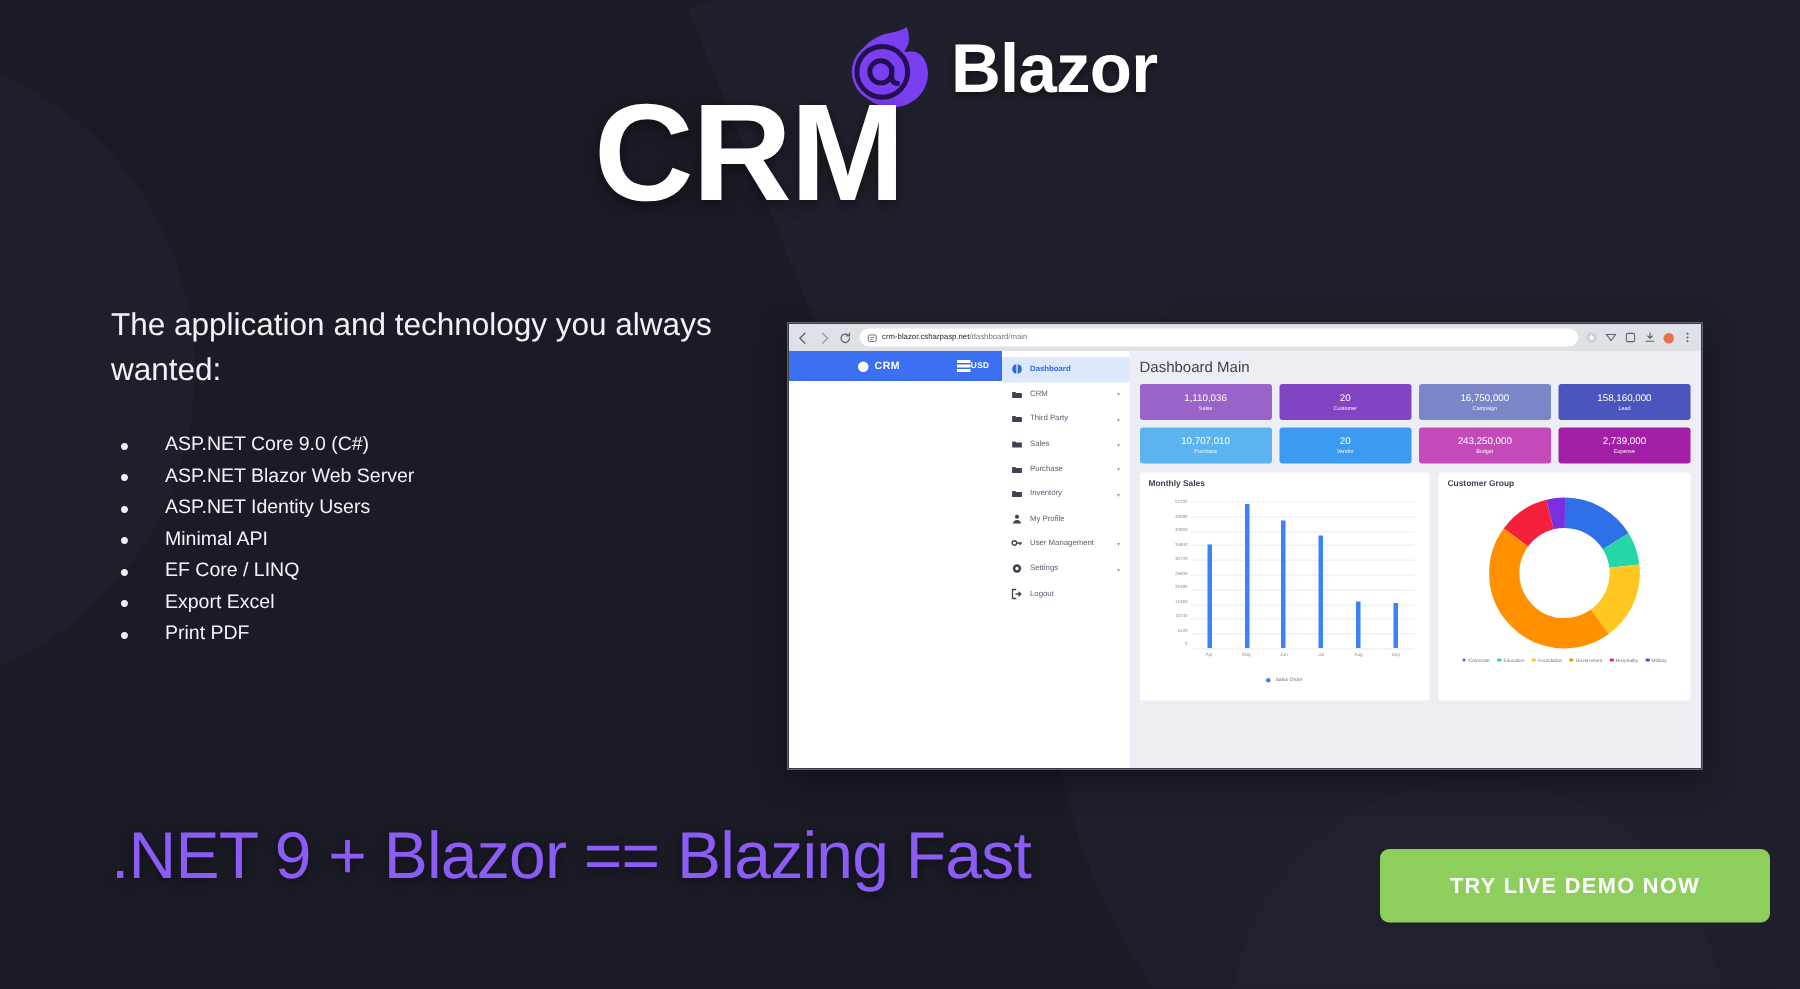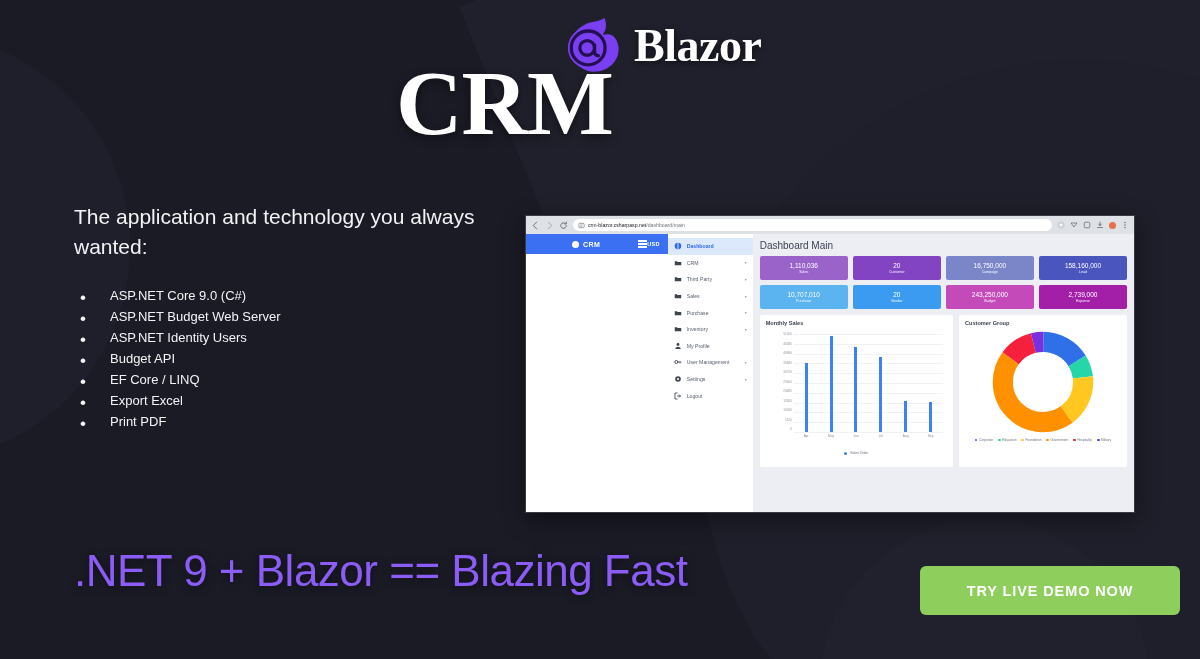--- a/index.html
+++ b/index.html
@@ -15,21 +15,21 @@
   .bg-circle-right { width: 760px; height: 760px; left: 700px; top: 60px; background: #1f1f2b; }
   .bg-circle-bottom { width: 330px; height: 330px; left: 820px; top: 520px; background: #21212d; }
   .bg-diag {
     position: absolute; width: 900px; height: 500px; left: 520px; top: -180px;
     background: #20202c; transform: rotate(-22deg); pointer-events: none;
   }
 
   .stage { position: relative; width: 1200px; height: 659px; z-index: 2; }
 
   
-  .header { position: absolute; left: 0; top: 6px; width: 1200px; height: 145px; font-family: Liberation Serif, serif; }
+  .header { position: absolute; left: 0; top: 6px; width: 1200px; height: 145px; }
   .logo-row {
     position: absolute; left: 562px; top: 10px;
     display: flex; align-items: center; gap: 10px;
   }
   .blazor-mark { width: 62px; height: 58px; display: block; }
   .blazor-word {
     font-size: 46px; font-weight: bold; color: #ffffff; letter-spacing: -0.5px;
     text-shadow: 0 2px 6px rgba(0,0,0,.55);
   }
   .crm-word {
@@ -179,23 +179,23 @@
       </svg>
       <span class="blazor-word">Blazor</span>
     </div>
     <div class="crm-word">CRM</div>
   </div>
 
   <div class="copy">
     <div class="lede">The application and technology you always wanted:</div>
     <ul class="feature-list">
       <li>ASP.NET Core 9.0 (C#)</li>
-      <li>ASP.NET Budget Web Server</li>
+      <li>ASP.NET Blazor Web Server</li>
       <li>ASP.NET Identity Users</li>
-      <li>Budget API</li>
+      <li>Minimal API</li>
       <li>EF Core / LINQ</li>
       <li>Export Excel</li>
       <li>Print PDF</li>
     </ul>
   </div>
 
   <div class="browser">
 
     <div class="chrome-bar">
       <svg class="nav-ico" viewBox="0 0 16 16">

